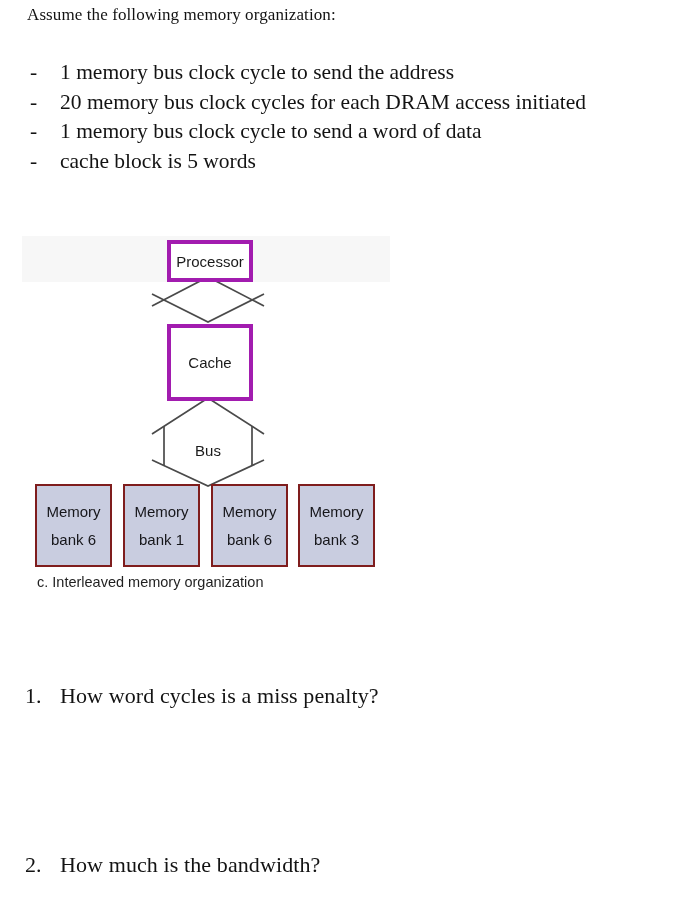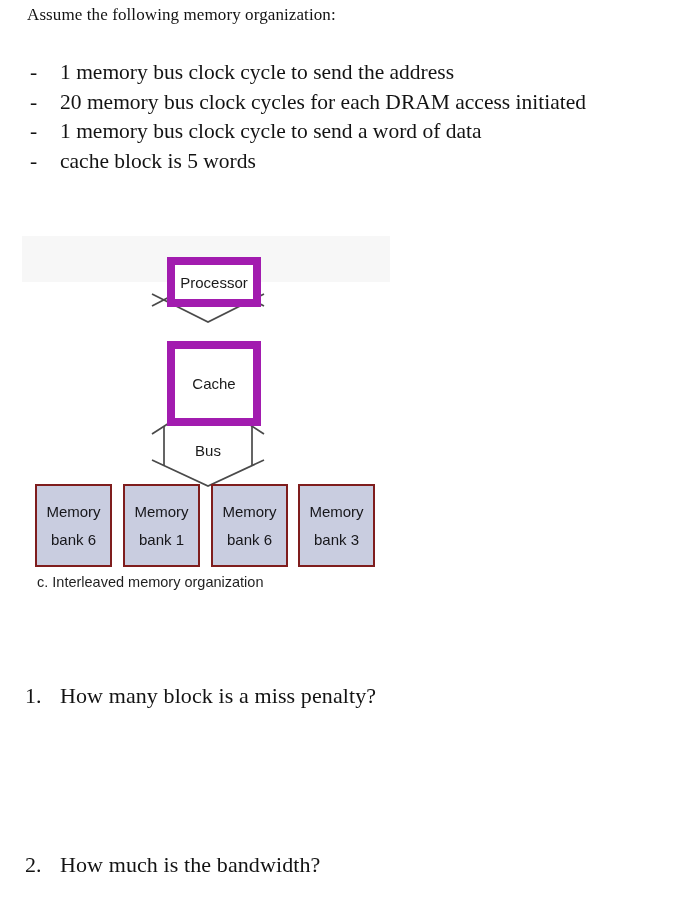--- a/index.html
+++ b/index.html
@@ -55,28 +55,27 @@
     height: 370px;
   }
   .arrow-svg polyline, .arrow-svg line {
     fill: none;
     stroke: #4a4a4a;
     stroke-width: 1.7;
   }
   .node {
     position: absolute;
     background: #ffffff;
-    border: 8px solid #a21caf;
+    border: 4px solid #a21caf;
     display: flex;
     align-items: center;
     justify-content: center;
     font-family: "Liberation Sans", sans-serif;
     font-size: 15px;
     color: #1a1a1a;
-    margin-top: 17px;
   }
   .processor-box { left: 167px; top: 10px;  width: 78px; height: 34px; }
   .cache-box     { left: 167px; top: 94px;  width: 78px; height: 69px; }
   .bus-label {
     position: absolute;
     left: 167px;
     top: 212px;
     width: 82px;
     text-align: center;
     font-family: "Liberation Sans", sans-serif;
@@ -192,21 +191,21 @@
     <div class="bank bank-3">
       <span>Memory</span>
       <span>bank 3</span>
     </div>
 
     <div class="diagram-caption">c. Interleaved memory organization</div>
   </div>
 
   <div class="question question-1">
     <span class="question-number">1.</span>
-    <span>How many block is a miss penalty?</span>
+    <span>How word cycles is a miss penalty?</span>
   </div>
 
   <div class="question question-2">
     <span class="question-number">2.</span>
     <span>How much is the bandwidth?</span>
   </div>
 
 </div>
 
 </body></html>

